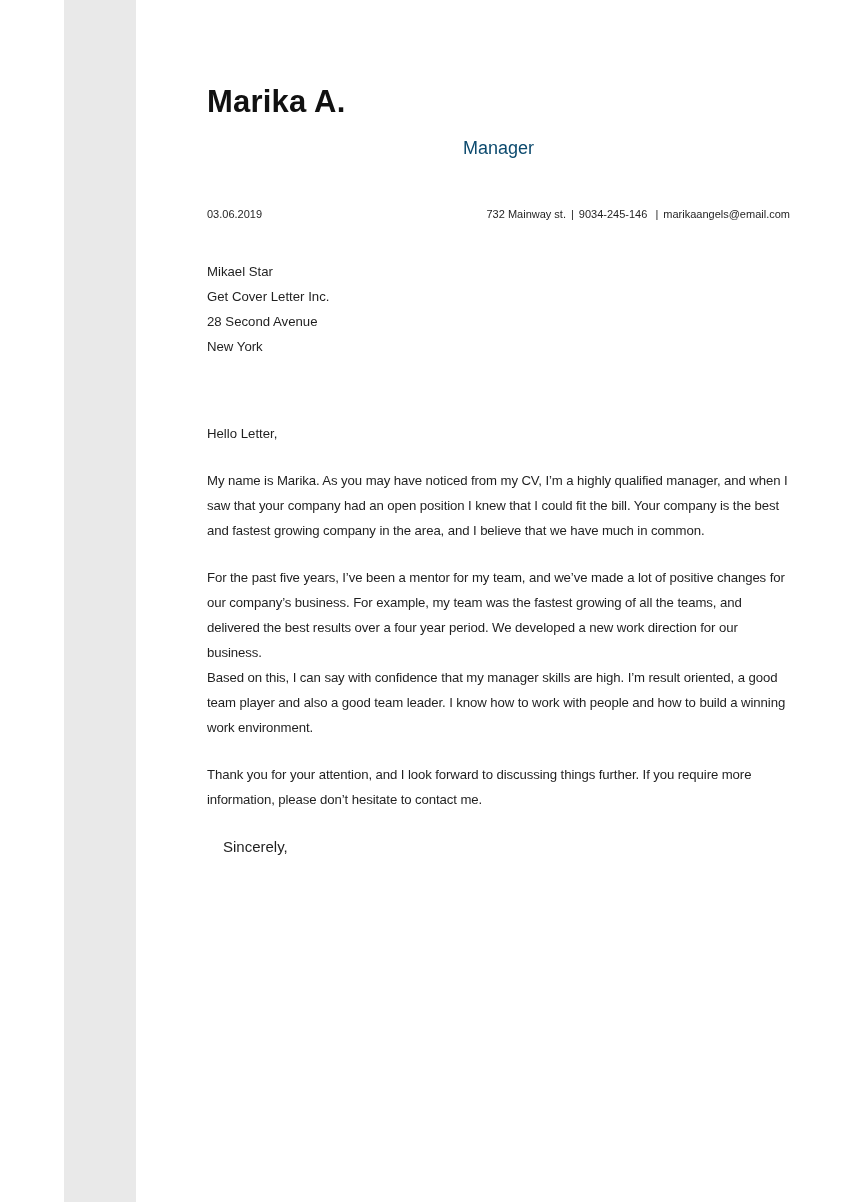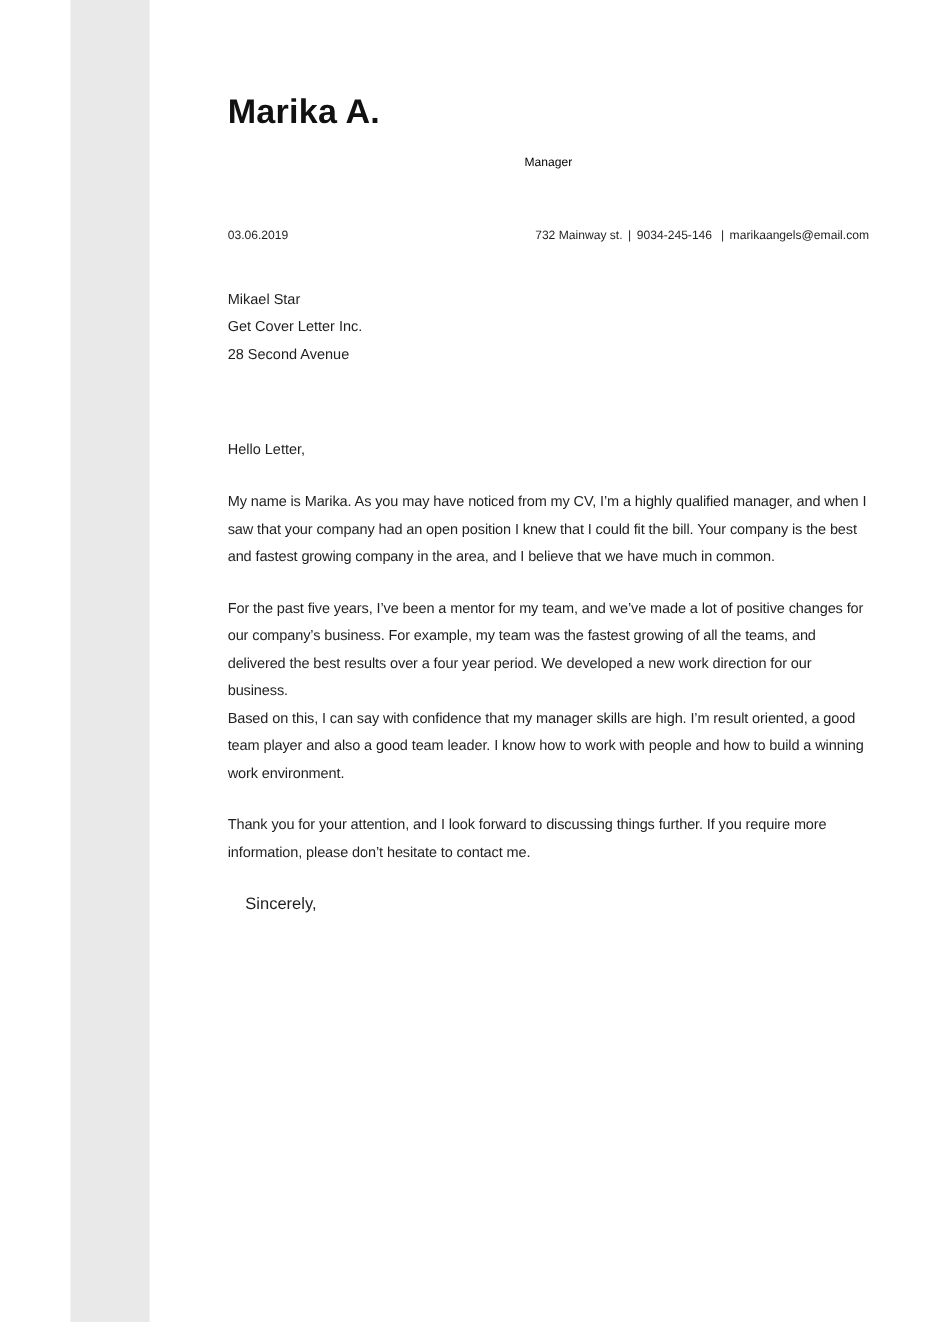--- a/index.html
+++ b/index.html
@@ -31,23 +31,23 @@
     font-size: 31px;
     line-height: 36px;
     font-weight: 700;
     text-align: left;
     color: #111111;
     letter-spacing: 0.2px;
   }
   .job-title {
     margin-top: 19px;
     text-align: center;
-    font-size: 11px;
+    font-size: 18px;
     line-height: 18px;
-    color: #000000;
+    color: #0c4a6e;
   }
   .meta-row {
     margin-top: 49px;
     display: flex;
     justify-content: space-between;
     align-items: baseline;
     font-size: 11px;
     line-height: 17px;
     white-space: nowrap;
   }
@@ -88,20 +88,21 @@
 
   <div class="meta-row">
     <span class="date">03.06.2019</span>
     <span class="contact-line"><span>732 Mainway st.</span><span class="sep">|</span><span>9034-245-146</span> <span class="sep">|</span><span>marikaangels@email.com</span></span>
   </div>
 
   <div class="recipient">
     <div>Mikael Star</div>
     <div>Get Cover Letter Inc.</div>
     <div>28 Second Avenue</div>
+    <div>New York</div>
   </div>
 
   <p class="greeting">Hello Letter,</p>
 
   <div class="paragraphs">
       <p>
         <span class="segment">My name is Marika. As you may have noticed from my CV, I’m a highly qualified manager, and when I saw that your company had an open position I knew that I could fit the bill. Your company is the best and fastest growing company in the area, and I believe that we have much in common.</span>
       </p>
       <p>
         <span class="segment">For the past five years, I’ve been a mentor for my team, and we’ve made a lot of positive changes for our company’s business. For example, my team was the fastest growing of all the teams, and delivered the best results over a four year period. We developed a new work direction for our business.</span>

